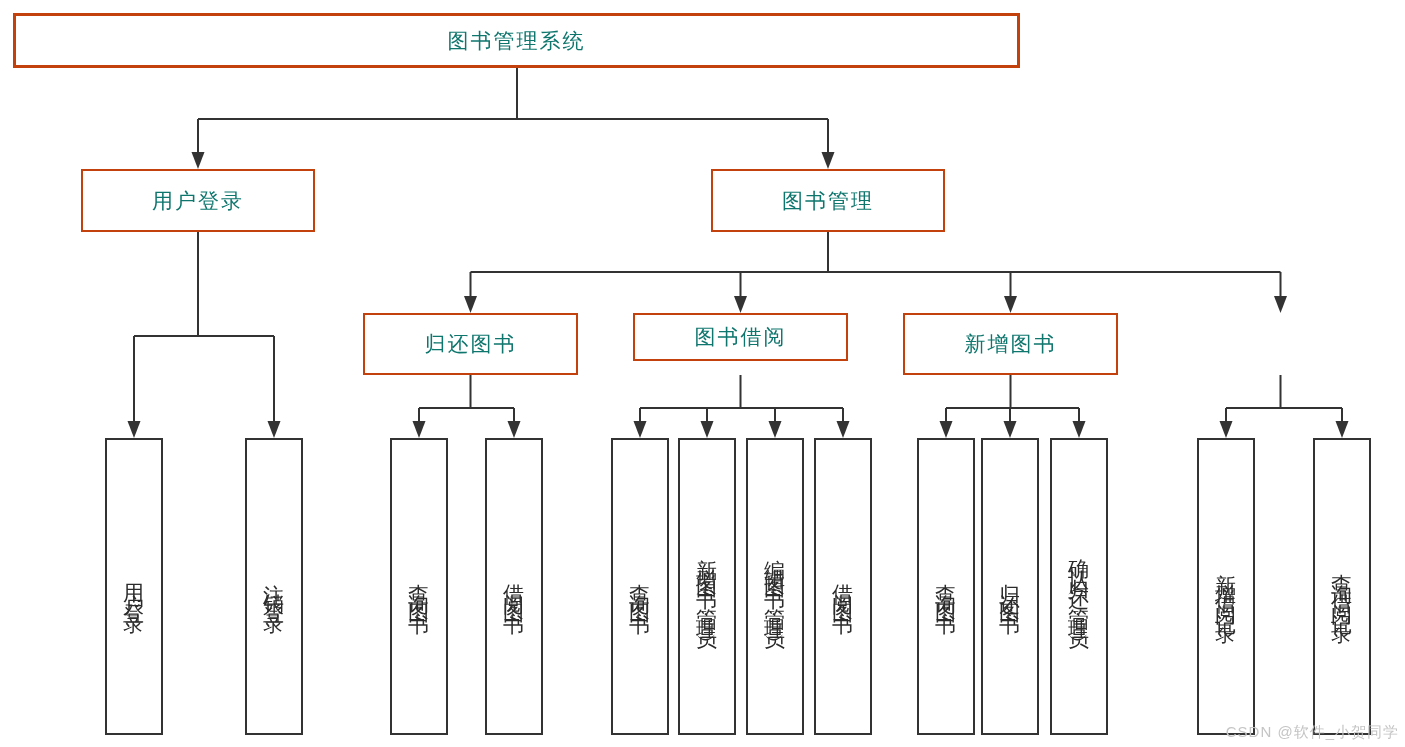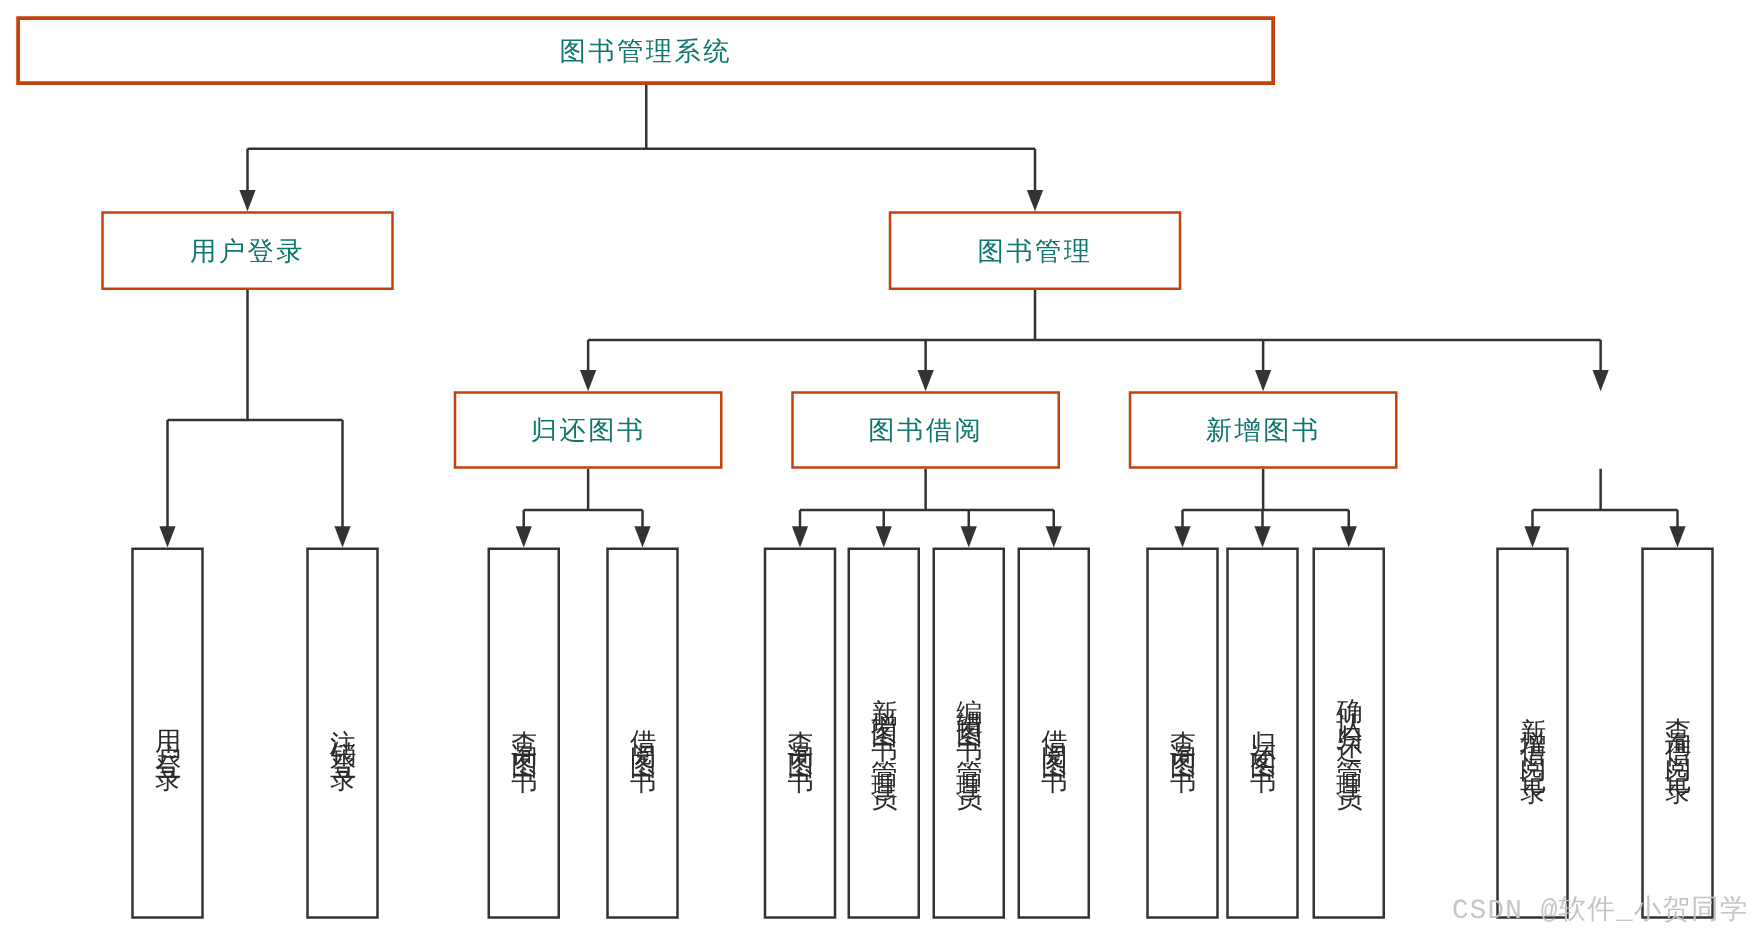--- a/index.html
+++ b/index.html
@@ -50,23 +50,22 @@
     writing-mode: vertical-rl;
     text-orientation: mixed;
     letter-spacing: 10px;
     line-height: 1;
   }
   .watermark {
     position: absolute;
     right: 6px;
     bottom: 5px;
     color: #c5c5c5;
-    font-size: 22px;
+    font-size: 15px;
     letter-spacing: 1px;
-    font-family: Liberation Mono, monospace;
   }
 </style>
 </head>
 <body>
 
 <div class="stage">
 
   <svg class="wires" viewBox="0 0 1405 747" xmlns="http://www.w3.org/2000/svg">
 
     <path d="M517 68 V119 M198 119 H828 M198 119 V155 M828 119 V155" fill="none" stroke="#333333" stroke-width="2"></path>
@@ -110,21 +109,21 @@
   <div class="node" style="left:81px; top:169px; width:234px; height:63px;">
     <span>用户登录</span>
   </div>
   <div class="node" style="left:711px; top:169px; width:234px; height:63px;">
     <span>图书管理</span>
   </div>
 
   <div class="node" style="left:363px; top:313px; width:215px; height:62px;">
     <span>归还图书</span>
   </div>
-  <div class="node" style="left:633px; top:313px; width:215px; height:62px;">
+  <div class="node" style="left:633px; top:313px; width:215px; height:48px;">
     <span>图书借阅</span>
   </div>
   <div class="node" style="left:903px; top:313px; width:215px; height:62px;">
     <span>新增图书</span>
   </div>
 
   <div class="vnode" style="left:105px;">
     <span>用户登录</span>
   </div>
   <div class="vnode" style="left:245px;">

